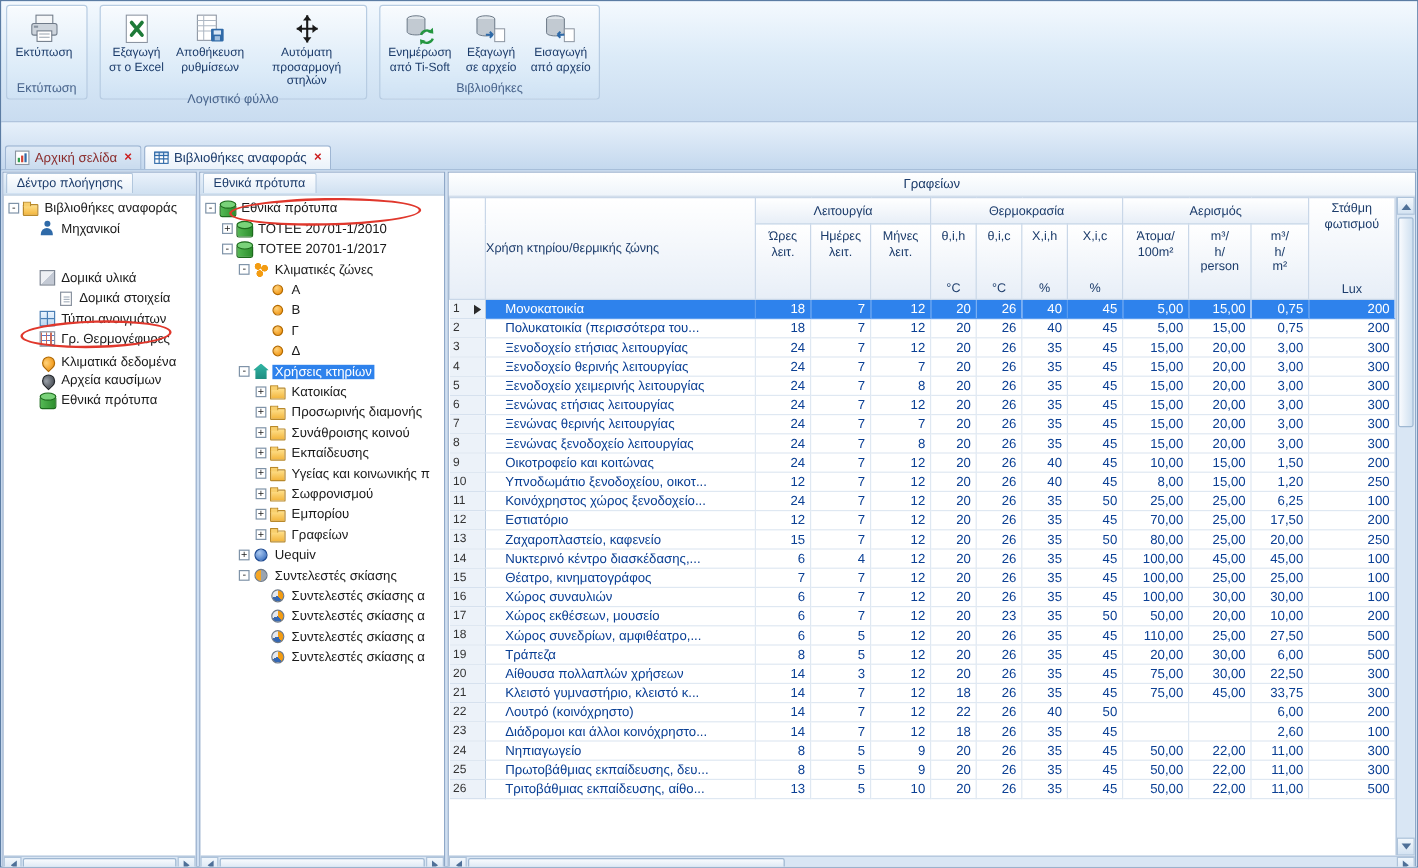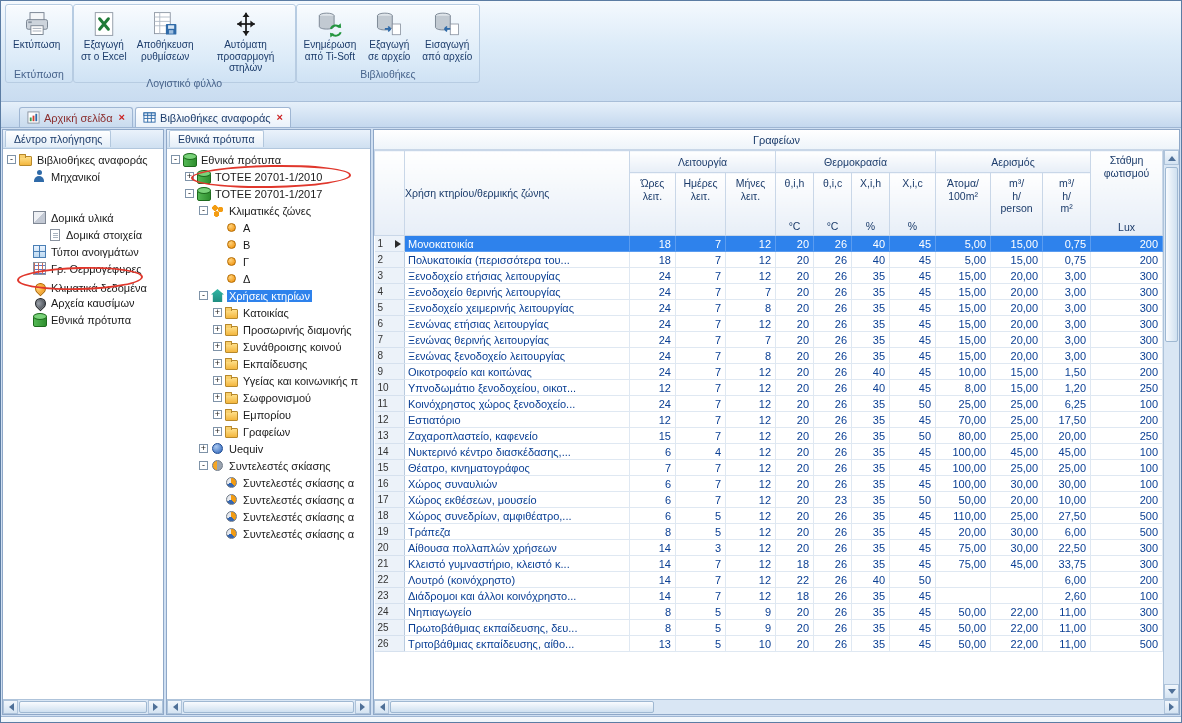--- a/index.html
+++ b/index.html
@@ -2,33 +2,33 @@
 <html style="--sel: #2e82ec; --ann: #e0372c; --hdr: #1c3c6b; --data: #0a3f94;"><head>
 <meta charset="utf-8">
 <style>
   html,body{margin:0;padding:0;background:#9fb6d3;}
   *{box-sizing:border-box;}
   .app{position:relative;width:1182px;height:723px;margin:0 auto;background:#cfdff2;
        border:1px solid #5b7ca3;font-family:"Liberation Sans",sans-serif;overflow:hidden;}
 
   
   .ribbon{height:101px;border-bottom:1px solid #a8bed8;background:linear-gradient(#f4f9fe,#dcebf8 45%,#c9dcf0);
-          display:flex;align-items:flex-start;padding:3px 4px;gap:0;}
+          display:flex;align-items:flex-start;padding:3px 4px;gap:10px;}
   .rgroup{height:79px;background:linear-gradient(#f8fbfe,#dcebf8 70%,#cfe2f4);border:1px solid #b7cce2;
           border-radius:3px;display:flex;flex-direction:column;box-shadow:0 1px 0 #fff inset;}
   .rbtns{flex:1;display:flex;align-items:flex-start;padding:2px 3px 0;gap:2px;}
   .rbtn{min-width:54px;max-width:92px;display:flex;flex-direction:column;align-items:center;
         padding:2px 3px;border:1px solid transparent;border-radius:3px;cursor:default;}
   .rbtn .ricon svg{width:28px;height:28px;display:block;}
   .rlabel{font-size:10px;color:#1c3c6b;text-align:center;white-space:pre-line;line-height:1.15;margin-top:1px;}
   .rgl{font-size:10.5px;color:#48648c;text-align:center;padding:0 8px 2px;}
 
   
-  .tabbar{height:26px;border-bottom:1px solid #9fb6d3;background:linear-gradient(#e6f0fa,#c4d8ee);
-          display:flex;align-items:flex-end;padding-left:18px;gap:2px;}
+  .tabbar{height:40px;border-bottom:1px solid #9fb6d3;background:linear-gradient(#e6f0fa,#c4d8ee);
+          display:flex;align-items:flex-end;padding-left:3px;gap:2px;}
   .tab{height:20px;display:flex;align-items:center;gap:4px;padding:0 7px;font-size:11px;
        border:1px solid #9fb6d3;border-bottom:none;border-radius:3px 3px 0 0;
        background:linear-gradient(#dfeaf6,#c9dbee);cursor:default;}
   .tab.active{background:linear-gradient(#ffffff,#eaf2fa);}
   .tab .ticon svg{width:13px;height:13px;display:block;}
   .tclose{color:#cc1f1f;font-weight:bold;font-size:11px;line-height:11px;margin-left:2px;}
 
   
   .content{display:flex;height:588px;background:#cfdff2;}
   .panel{background:#fff;border:1px solid #8fa8c8;margin:1px;display:flex;flex-direction:column;}
@@ -122,21 +122,21 @@
   th.hname{text-align:left;padding-left:5px;font-size:10.5px;}
   .hin{display:flex;flex-direction:column;align-items:center;height:60px;padding:3px 1px 2px;}
   .hlast .hin{height:84px;}
   .htitle{white-space:pre-line;line-height:1.2;}
   .hunit{margin-top:auto;}
   .drow td{height:16px;border-right:1px solid #dfe8f2;border-bottom:1px solid #dfe8f2;
         font-size:11px;color:var(--data,#0a3f94);overflow:hidden;white-space:nowrap;}
   td.cnum{background:#ecf2f9;border-right:1px solid #b9cbdf;border-bottom:1px solid #d6e1ee;
         color:#333;font-size:10px;padding-left:3px;position:relative;}
   th.hnum{background:linear-gradient(#f2f6fb,#e2ebf5);}
-  td.cname{padding-left:3px;}
+  td.cname{padding-left:16px;}
   td.cval{text-align:right;padding-right:4px;}
   .drow.sel td.cname,.drow.sel td.cval{background:var(--sel,#2e82ec);color:#fff;border-right-color:#5a9cf0;border-bottom-color:#5a9cf0;}
   .rowarrow{position:absolute;right:3px;top:4px;width:0;height:0;border-left:6px solid #2b2b2b;
         border-top:4px solid transparent;border-bottom:4px solid transparent;}
 
   
   .statusbar{height:22px;border-top:1px solid #9fb6d3;background:linear-gradient(#f4f8fc,#dfe9f4);
         font-size:11px;color:#1a1a1a;line-height:21px;padding-left:185px;position:relative;}
   .grip{position:absolute;right:1px;bottom:1px;width:15px;height:15px;background:
         radial-gradient(circle at 12px 4px,#8fa6c0 1.4px,transparent 2px),

